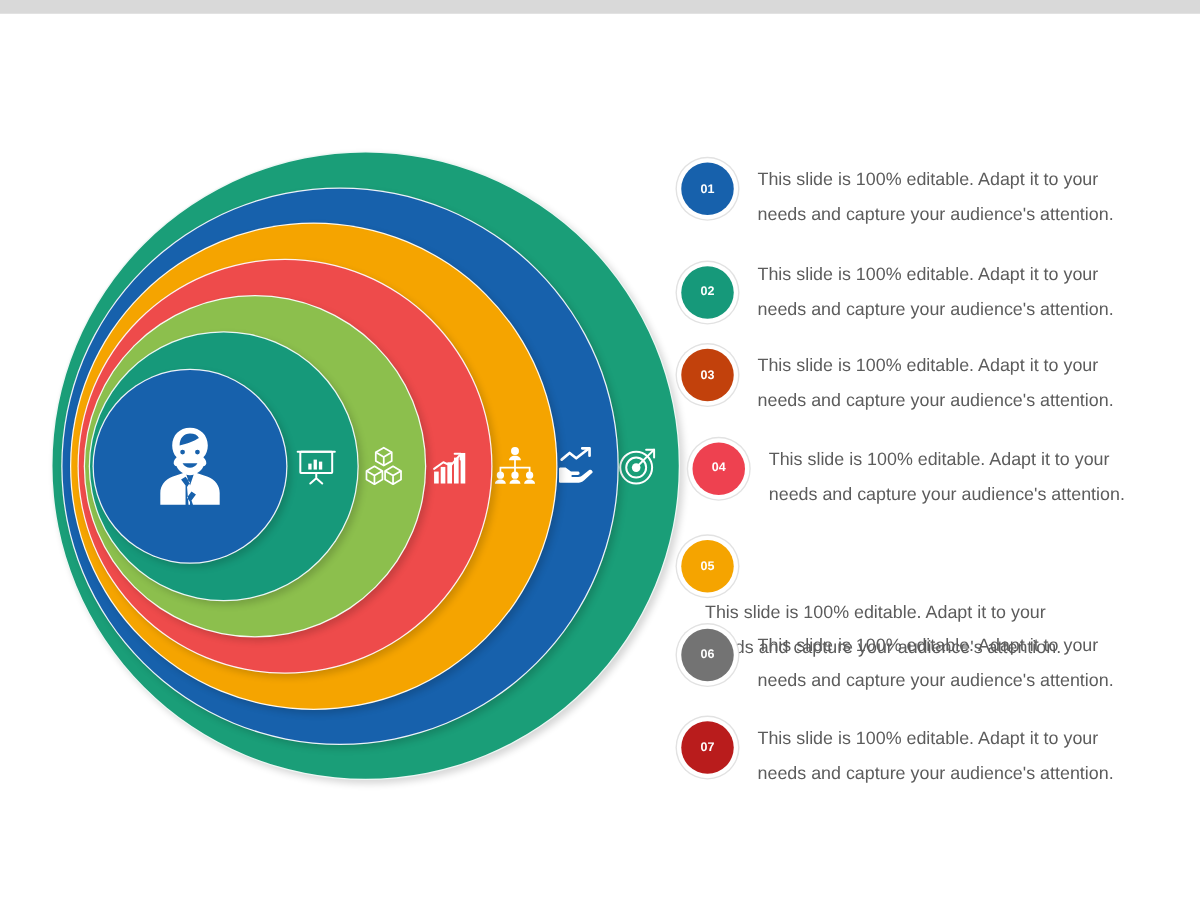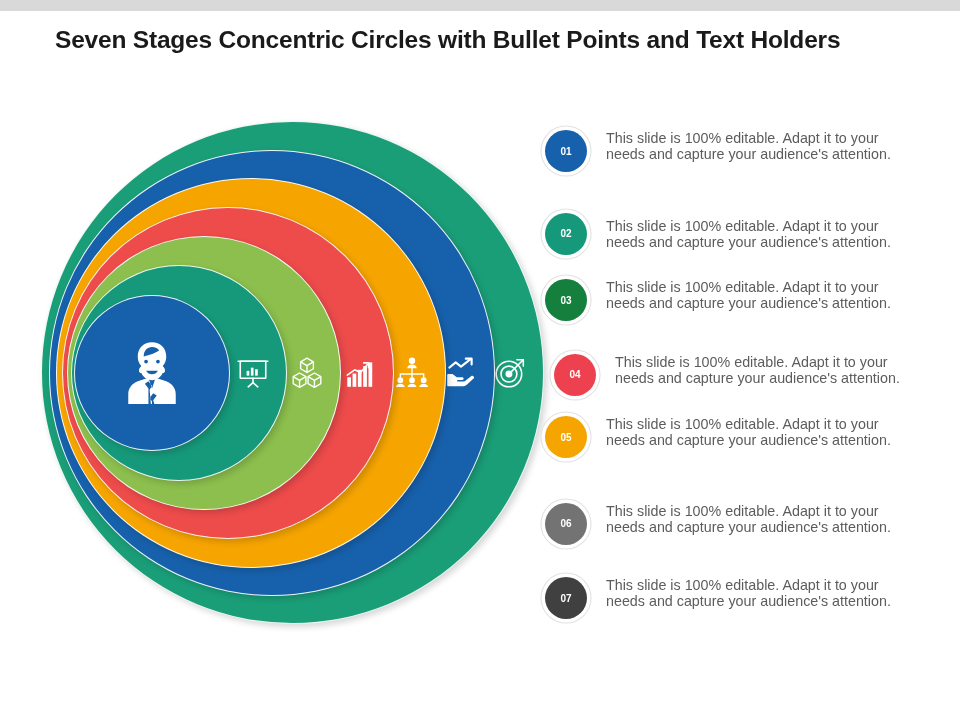--- a/index.html
+++ b/index.html
@@ -103,34 +103,33 @@
     justify-content: center;
     color: #ffffff;
     font-size: 10px;
     font-weight: bold;
     box-shadow: 0 0 0 3.5px #ffffff, 0 0 0 4.6px #e2e2e2;
     margin-top: 2px;
   }
   .row-text {
     margin-left: 19px;
     font-size: 14.3px;
-    line-height: 16px;
+    line-height: 28px;
     color: #5c5c5c;
     width: 310px;
     padding-top: 2px;
   }
 </style>
 </head>
 <body>
 
 <div class="slide">
 
   <div class="top-band"></div>
 
-  <div class="slide-title">Seven Stages Concentric Circles with Bullet Points and Text Holders</div>
 
   <div class="diagram">
 
   <div class="ring" style="width: 503px; height: 503px; left: 3px; top: 1px; background: rgb(26, 158, 120);">
         <div class="ring-icon" style="left: 451px;">
           <svg viewBox="0 0 64 64" fill="none" stroke="#fff" stroke-width="3">
             <circle cx="30" cy="34" r="24"></circle>
             <circle cx="30" cy="34" r="15"></circle>
             <circle cx="30" cy="34" r="6.5" fill="#fff" stroke="none"></circle>
             <path d="M30 34 L57 7" stroke-linecap="round"></path>
@@ -216,34 +215,34 @@
 
   <div class="row" style="top: 0px;">
         <div class="badge" style="background: rgb(23, 97, 172);">01</div>
         <div class="row-text">This slide is 100% editable.  Adapt it to your needs and capture your audience's attention.</div>
       </div>
       <div class="row" style="top: 74.5px; align-items: center;">
         <div class="badge" style="background: rgb(22, 153, 122);">02</div>
         <div class="row-text">This slide is 100% editable.  Adapt it to your needs and capture your audience's attention.</div>
       </div>
       <div class="row" style="top: 149px;">
-        <div class="badge" style="background: #15803d;">03</div>
+        <div class="badge" style="background: #c2410c;">03</div>
         <div class="row-text">This slide is 100% editable.  Adapt it to your needs and capture your audience's attention.</div>
       </div>
       <div class="row" style="top: 223.5px; justify-content: flex-end;">
         <div class="badge" style="background: rgb(238, 65, 80);">04</div>
         <div class="row-text">This slide is 100% editable.  Adapt it to your needs and capture your audience's attention.</div>
       </div>
-      <div class="row" style="top: 286px;">
+      <div class="row" style="top: 302px; flex-direction: column;">
         <div class="badge" style="background: rgb(245, 164, 0);">05</div>
         <div class="row-text">This slide is 100% editable.  Adapt it to your needs and capture your audience's attention.</div>
       </div>
       <div class="row" style="top: 372.5px;">
         <div class="badge" style="background: #737373;">06</div>
         <div class="row-text">This slide is 100% editable.  Adapt it to your needs and capture your audience's attention.</div>
       </div>
       <div class="row" style="top: 447px;">
-        <div class="badge" style="background: #404040;">07</div>
+        <div class="badge" style="background: #b91c1c;">07</div>
         <div class="row-text">This slide is 100% editable.  Adapt it to your needs and capture your audience's attention.</div>
       </div>
     </div>
 
 </div>
 
 </body></html>

